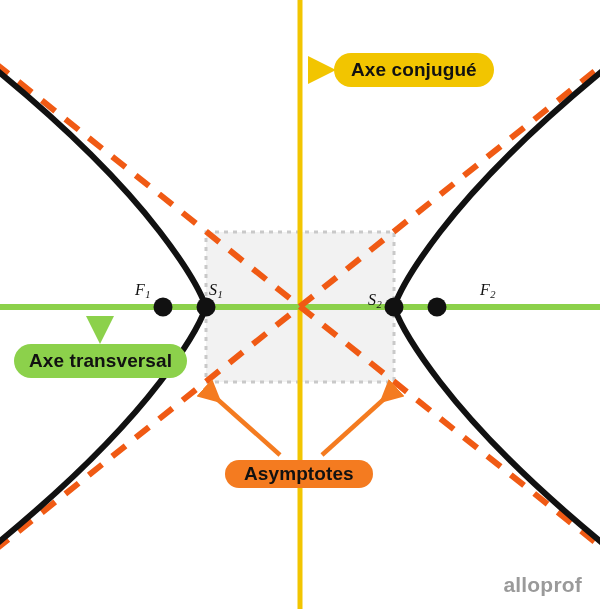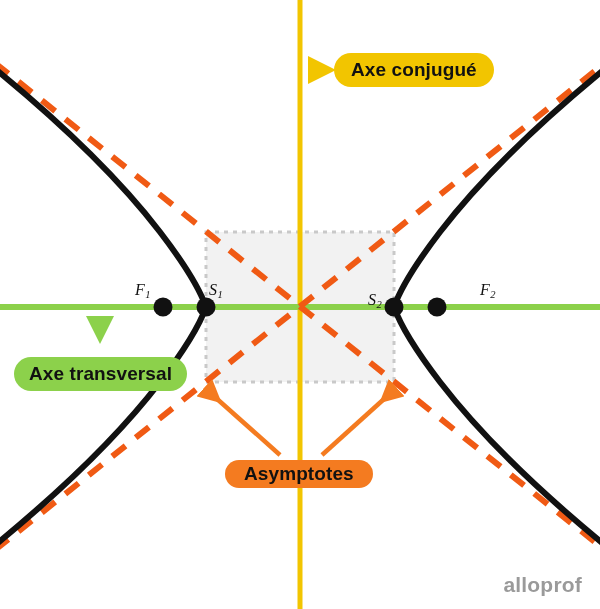--- a/index.html
+++ b/index.html
@@ -43,21 +43,21 @@
   #pill-conjugate {
     left: 334px;
     top: 53px;
     height: 34px;
     padding: 0 17px;
     font-size: 19px;
     background: #F2C500;
   }
   #pill-transversal {
     left: 14px;
-    top: 357px;
+    top: 344px;
     height: 34px;
     padding: 0 15px;
     font-size: 19px;
     background: #8CD14B;
   }
   #pill-asymptotes {
     left: 225px;
     top: 460px;
     height: 28px;
     padding: 0 19px;

